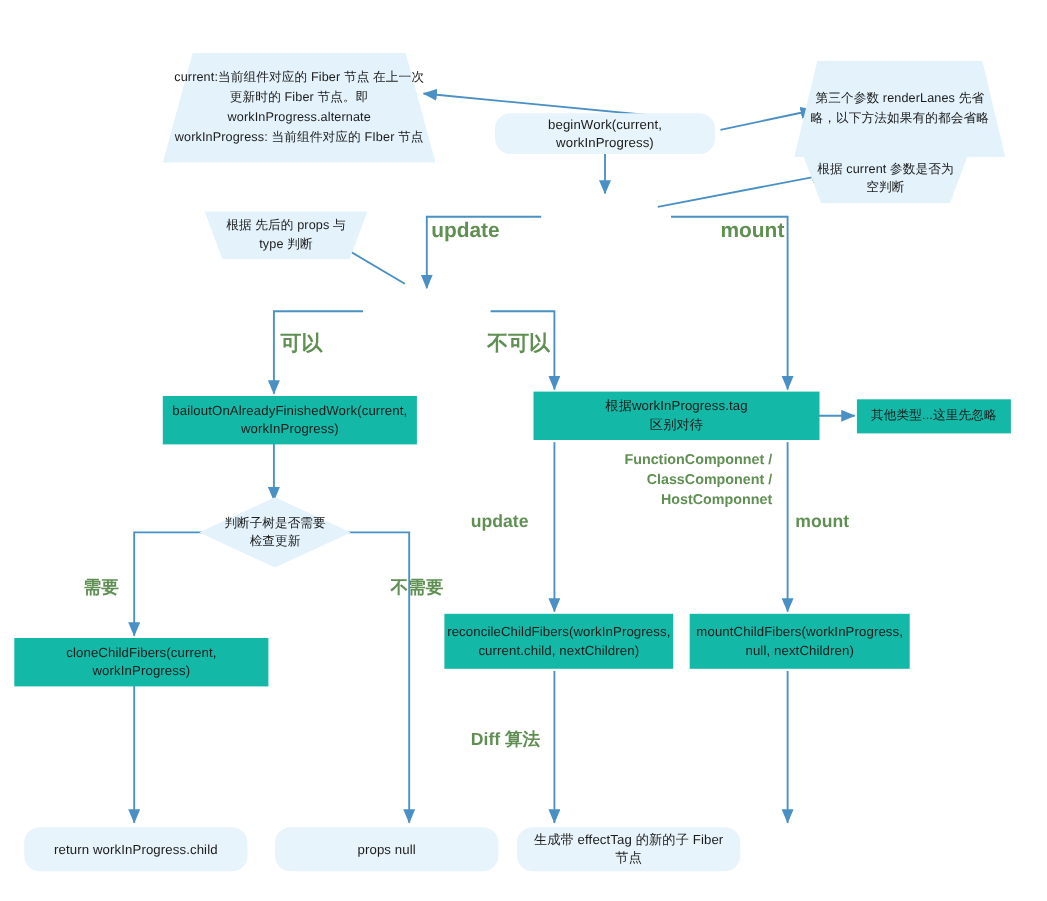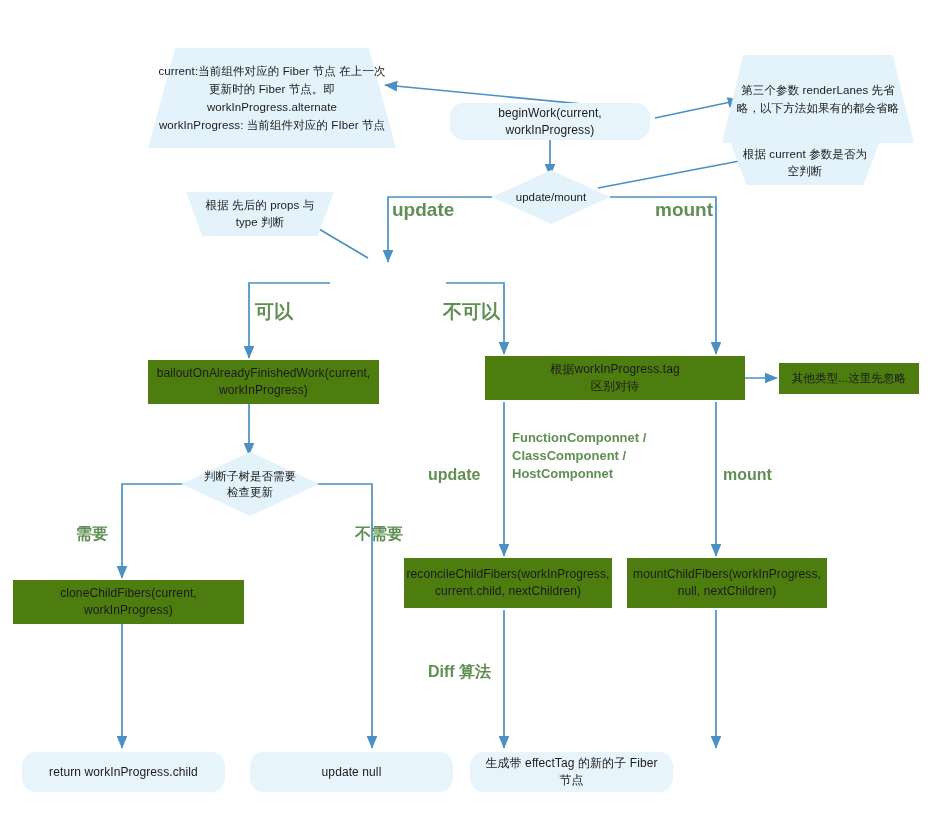--- a/index.html
+++ b/index.html
@@ -31,21 +31,21 @@
     display: flex;
     align-items: center;
     justify-content: center;
     text-align: center;
     color: #1b1b1b;
     font-size: 12px;
     line-height: 17px;
     letter-spacing: 0.1px;
   }
   .node.rect {
-    background: #4d7c0f;
+    background: #14b8a6;
   }
   .node.round {
     background: #e8f4fb;
     border-radius: 14px;
   }
   .node.note {
     background: transparent;
   }
   .node .txt {
     padding: 0 8px;
@@ -89,21 +89,21 @@
     z-index: 2;
   }
   .elabel {
     position: absolute;
     color: #5f8f52;
     font-weight: bold;
     white-space: nowrap;
   }
   .elabel.big { font-size: 19px; }
   .elabel.mid { font-size: 16px; }
-  .elabel.small { font-size: 13px; line-height: 18px; text-align: left; margin-top: 20px; }
+  .elabel.small { font-size: 13px; line-height: 18px; text-align: right; }
 </style>
 </head>
 <body>
 
 <div id="canvas">
 
   <svg class="edges" viewBox="0 0 952 819">
     <defs>
       <marker id="arw" markerWidth="9" markerHeight="9" refX="7.2" refY="3.2" orient="auto">
         <path d="M0,0 L7.6,3.2 L0,6.4 z" fill="#4a90c4"></path>
@@ -174,24 +174,20 @@
   </div>
 
   <div class="node rect" style="left:779px; top:363px; width:140px; height:31px; font-size:11.5px;">
     <div class="txt">其他类型...这里先忽略</div>
   </div>
 
   <div class="node round" style="left:450px; top:103px; width:200px; height:37px;">
     <div class="txt">beginWork(current, workInProgress)</div>
   </div>
 
-  <div class="diamond" style="left:492px; top:170px; width:118px; height:54px;">
-    <div class="dshape"></div>
-    <div class="txt">update/mount</div>
-  </div>
 
 
   <div class="node rect" style="left:148px; top:360px; width:231px; height:44px;">
     <div class="txt">bailoutOnAlreadyFinishedWork(current, workInProgress)</div>
   </div>
 
   <div class="node rect" style="left:485px; top:356px; width:260px; height:44px; white-space:pre-line;">
     <div class="txt" style="white-space:pre-line;">根据workInProgress.tag
 区别对待</div>
   </div>
@@ -211,21 +207,21 @@
 
   <div class="node rect" style="left:404px; top:558px; width:208px; height:50px;">
     <div class="txt">reconcileChildFibers(workInProgress, current.child, nextChildren)</div>
   </div>
 
   <div class="node round" style="left:22px; top:752px; width:203px; height:40px;">
     <div class="txt">return workInProgress.child</div>
   </div>
 
   <div class="node round" style="left:250px; top:752px; width:203px; height:40px;">
-    <div class="txt">update null</div>
+    <div class="txt">props null</div>
   </div>
 
   <div class="node round" style="left:470px; top:752px; width:203px; height:40px;">
     <div class="txt">生成带 effectTag 的新的子 Fiber 节点</div>
   </div>
 
 
   <div class="elabel big" style="left:392px; top:199px;">update</div>
 
   <div class="elabel big" style="left:655px; top:199px;">mount</div>

